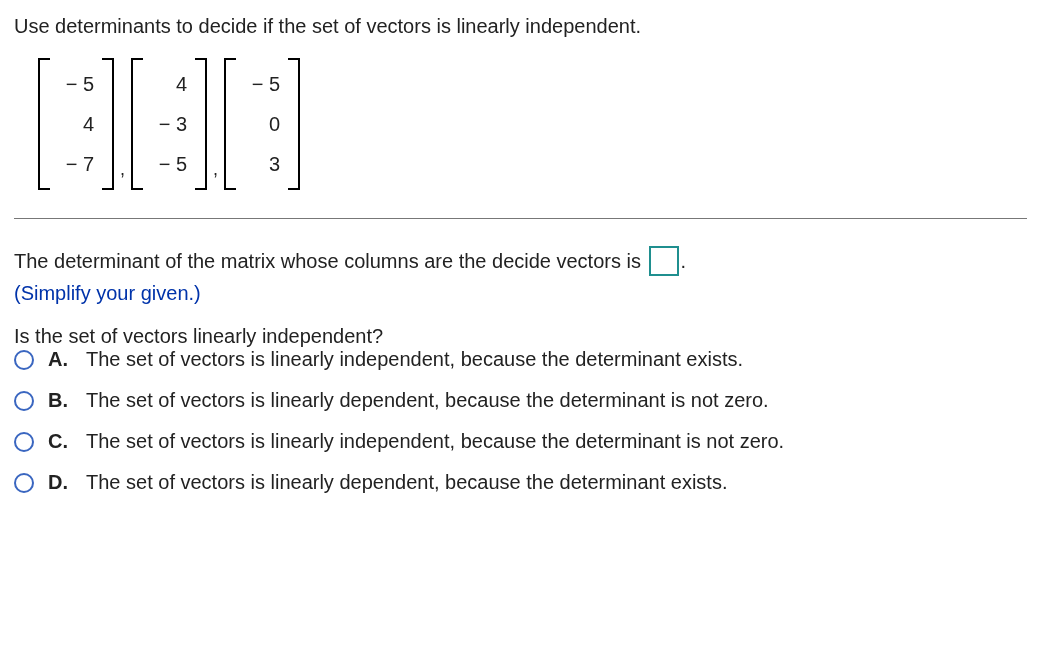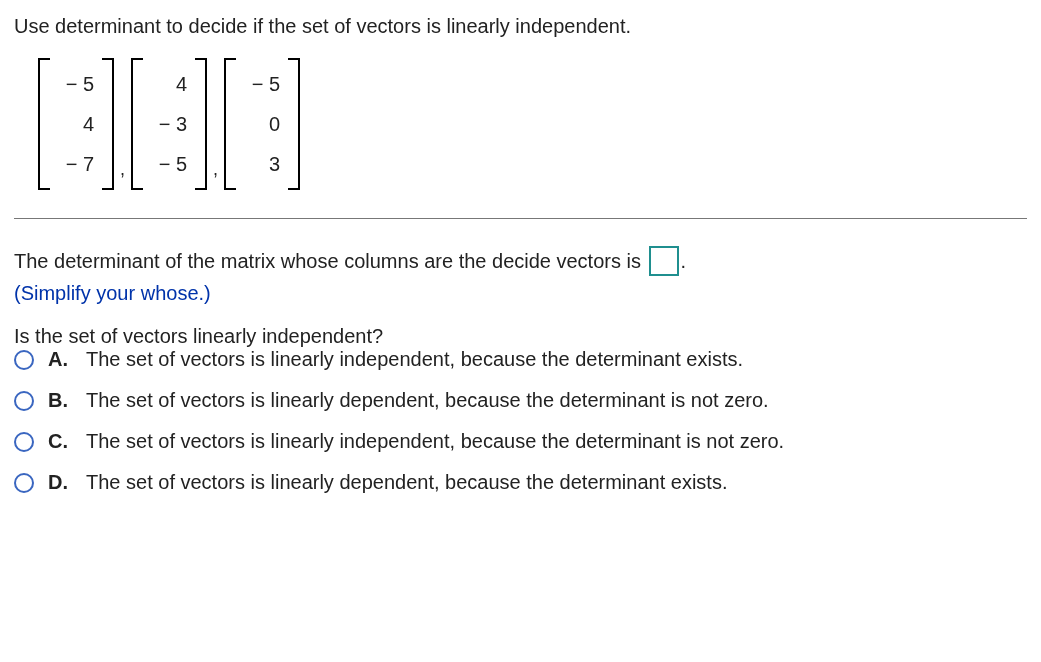--- a/index.html
+++ b/index.html
@@ -108,21 +108,21 @@
     font-weight: bold;
     min-width: 24px;
   }
   .opt-text {
     flex: 1;
   }
 </style>
 </head>
 <body>
 
-<div class="question-text">Use determinant to decide if the set of vectors is linearly independent.</div>
+<div class="question-text">Use determinants to decide if the set of vectors is linearly independent.</div>
 
 <div class="vectors-row">
   <div class="vector">
     <div class="bracket left"></div>
     <div class="vec-col">
       <div class="vec-cell">− 5</div>
       <div class="vec-cell">4</div>
       <div class="vec-cell">− 7</div>
     </div>
     <div class="bracket right"></div>
@@ -147,21 +147,21 @@
     </div>
     <div class="bracket right"></div>
   </div>
 </div>
 
 <hr class="divider">
 
 <div class="answer-line">
   <span>The determinant of the matrix whose columns are the decide vectors is </span><span class="answer-box"></span><span>.</span>
 </div>
-<div class="hint">(Simplify your whose.)</div>
+<div class="hint">(Simplify your given.)</div>
 
 <div class="subq">Is the set of vectors linearly independent?</div>
 
 <div class="options">
   <div class="option">
     <div class="radio"></div>
     <div class="opt-label">A.</div>
     <div class="opt-text">The set of vectors is linearly independent, because the determinant exists.</div>
   </div>
   <div class="option">

